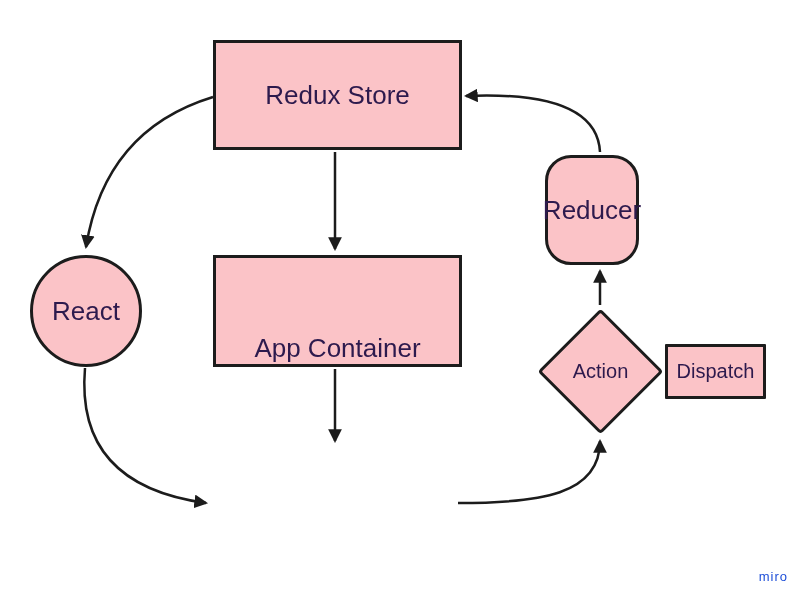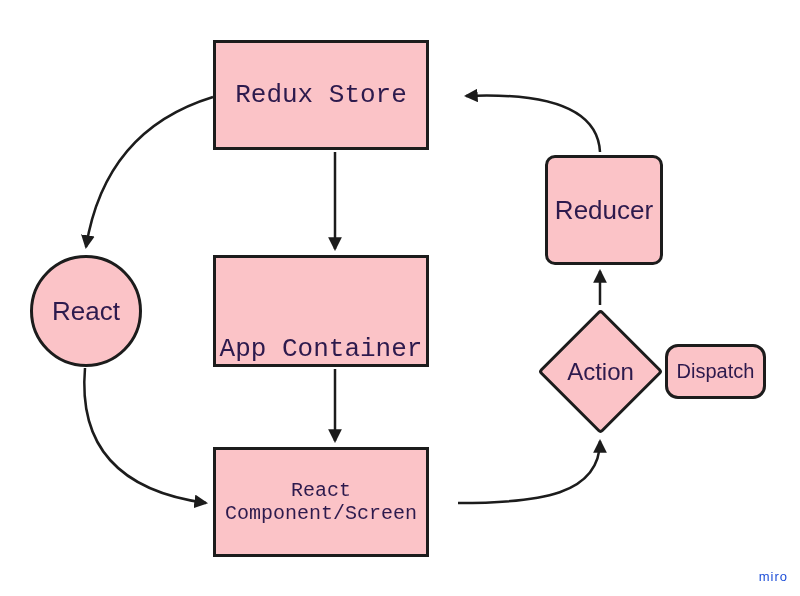--- a/index.html
+++ b/index.html
@@ -14,37 +14,37 @@
   .node{
     position:absolute;
     box-sizing:border-box;
     background:#fbc3c7;
     border:3px solid #1c1c1c;
     display:flex;align-items:center;justify-content:center;
     color:#2d1a4d;
     font-size:26px;
     text-align:center;
   }
-  .rect{width:216px;height:110px;font-family:Liberation Mono, monospace;}
+  .rect{width:249px;height:110px;}
   #node-redux-store{left:213px;top:40px;}
   #node-app-container{left:213px;top:255px;height:112px;align-items:flex-end;}
   #node-react-component{left:213px;top:447px;font-size:20px;}
   #node-state{left:30px;top:255px;width:112px;height:112px;border-radius:50%;}
-  #node-reducer{left:545px;top:155px;width:118px;height:110px;border-radius:10px;}
+  #node-reducer{left:545px;top:155px;width:94px;height:110px;border-radius:26px;}
   #node-action-shape{
     left:556px;top:327px;width:89px;height:89px;
     transform:rotate(45deg);
     border-radius:4px;
   }
   #node-action-labelbox{
     position:absolute;left:556px;top:327px;width:89px;height:89px;
     display:flex;align-items:center;justify-content:center;
-    color:#2d1a4d;font-size:24px;
+    color:#2d1a4d;font-size:20px;
   }
-  #node-dispatch{left:665px;top:344px;width:101px;height:55px;border-radius:13px;font-size:20px;}
+  #node-dispatch{left:665px;top:344px;width:101px;height:55px;border-radius:1px;font-size:20px;}
   .watermark{
     position:absolute;right:12px;bottom:12px;
     color:#1d4ed8;font-size:13px;letter-spacing:1px;
   }
 </style>
 </head>
 <body>
 
 <div class="canvas">
 
@@ -66,23 +66,20 @@
   </svg>
 
   <div class="node rect" id="node-redux-store">
     <span>Redux Store</span>
   </div>
 
   <div class="node rect" id="node-app-container">
     <span>App Container</span>
   </div>
 
-  <div class="node rect" id="node-react-component">
-    <span>React Component/Screen</span>
-  </div>
 
   <div class="node" id="node-state">
     <span>React</span>
   </div>
 
   <div class="node" id="node-reducer">
     <span>Reducer</span>
   </div>
 
   <div class="node" id="node-action-shape"></div>

